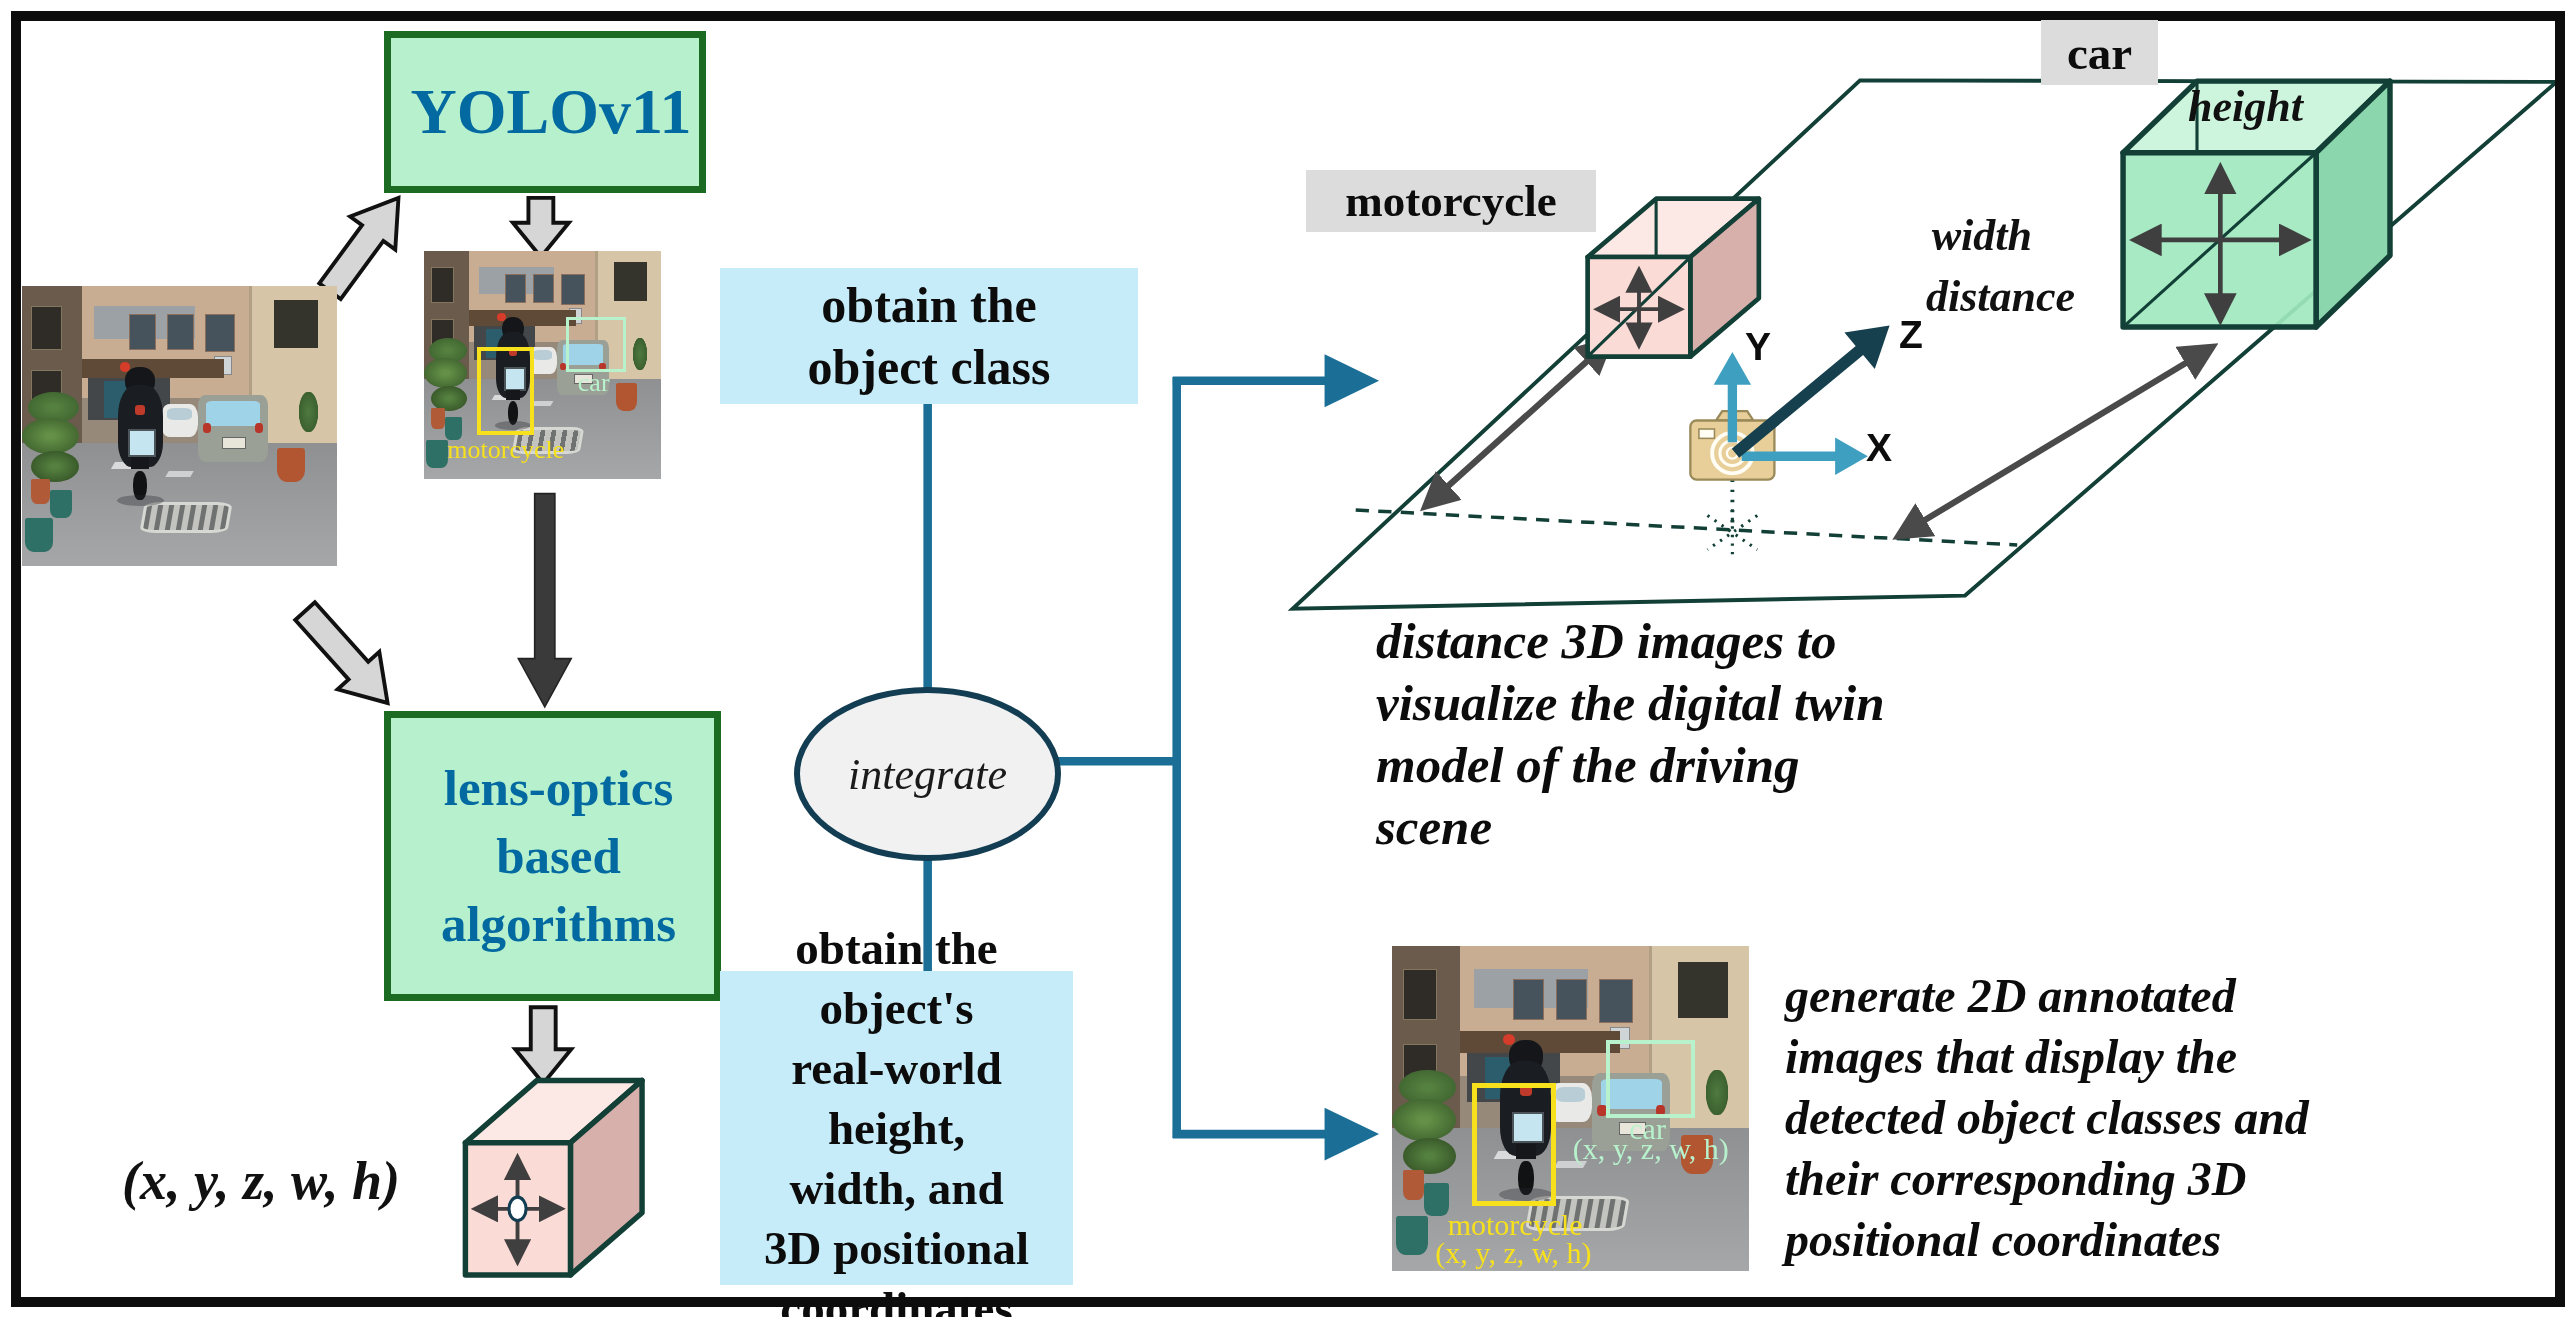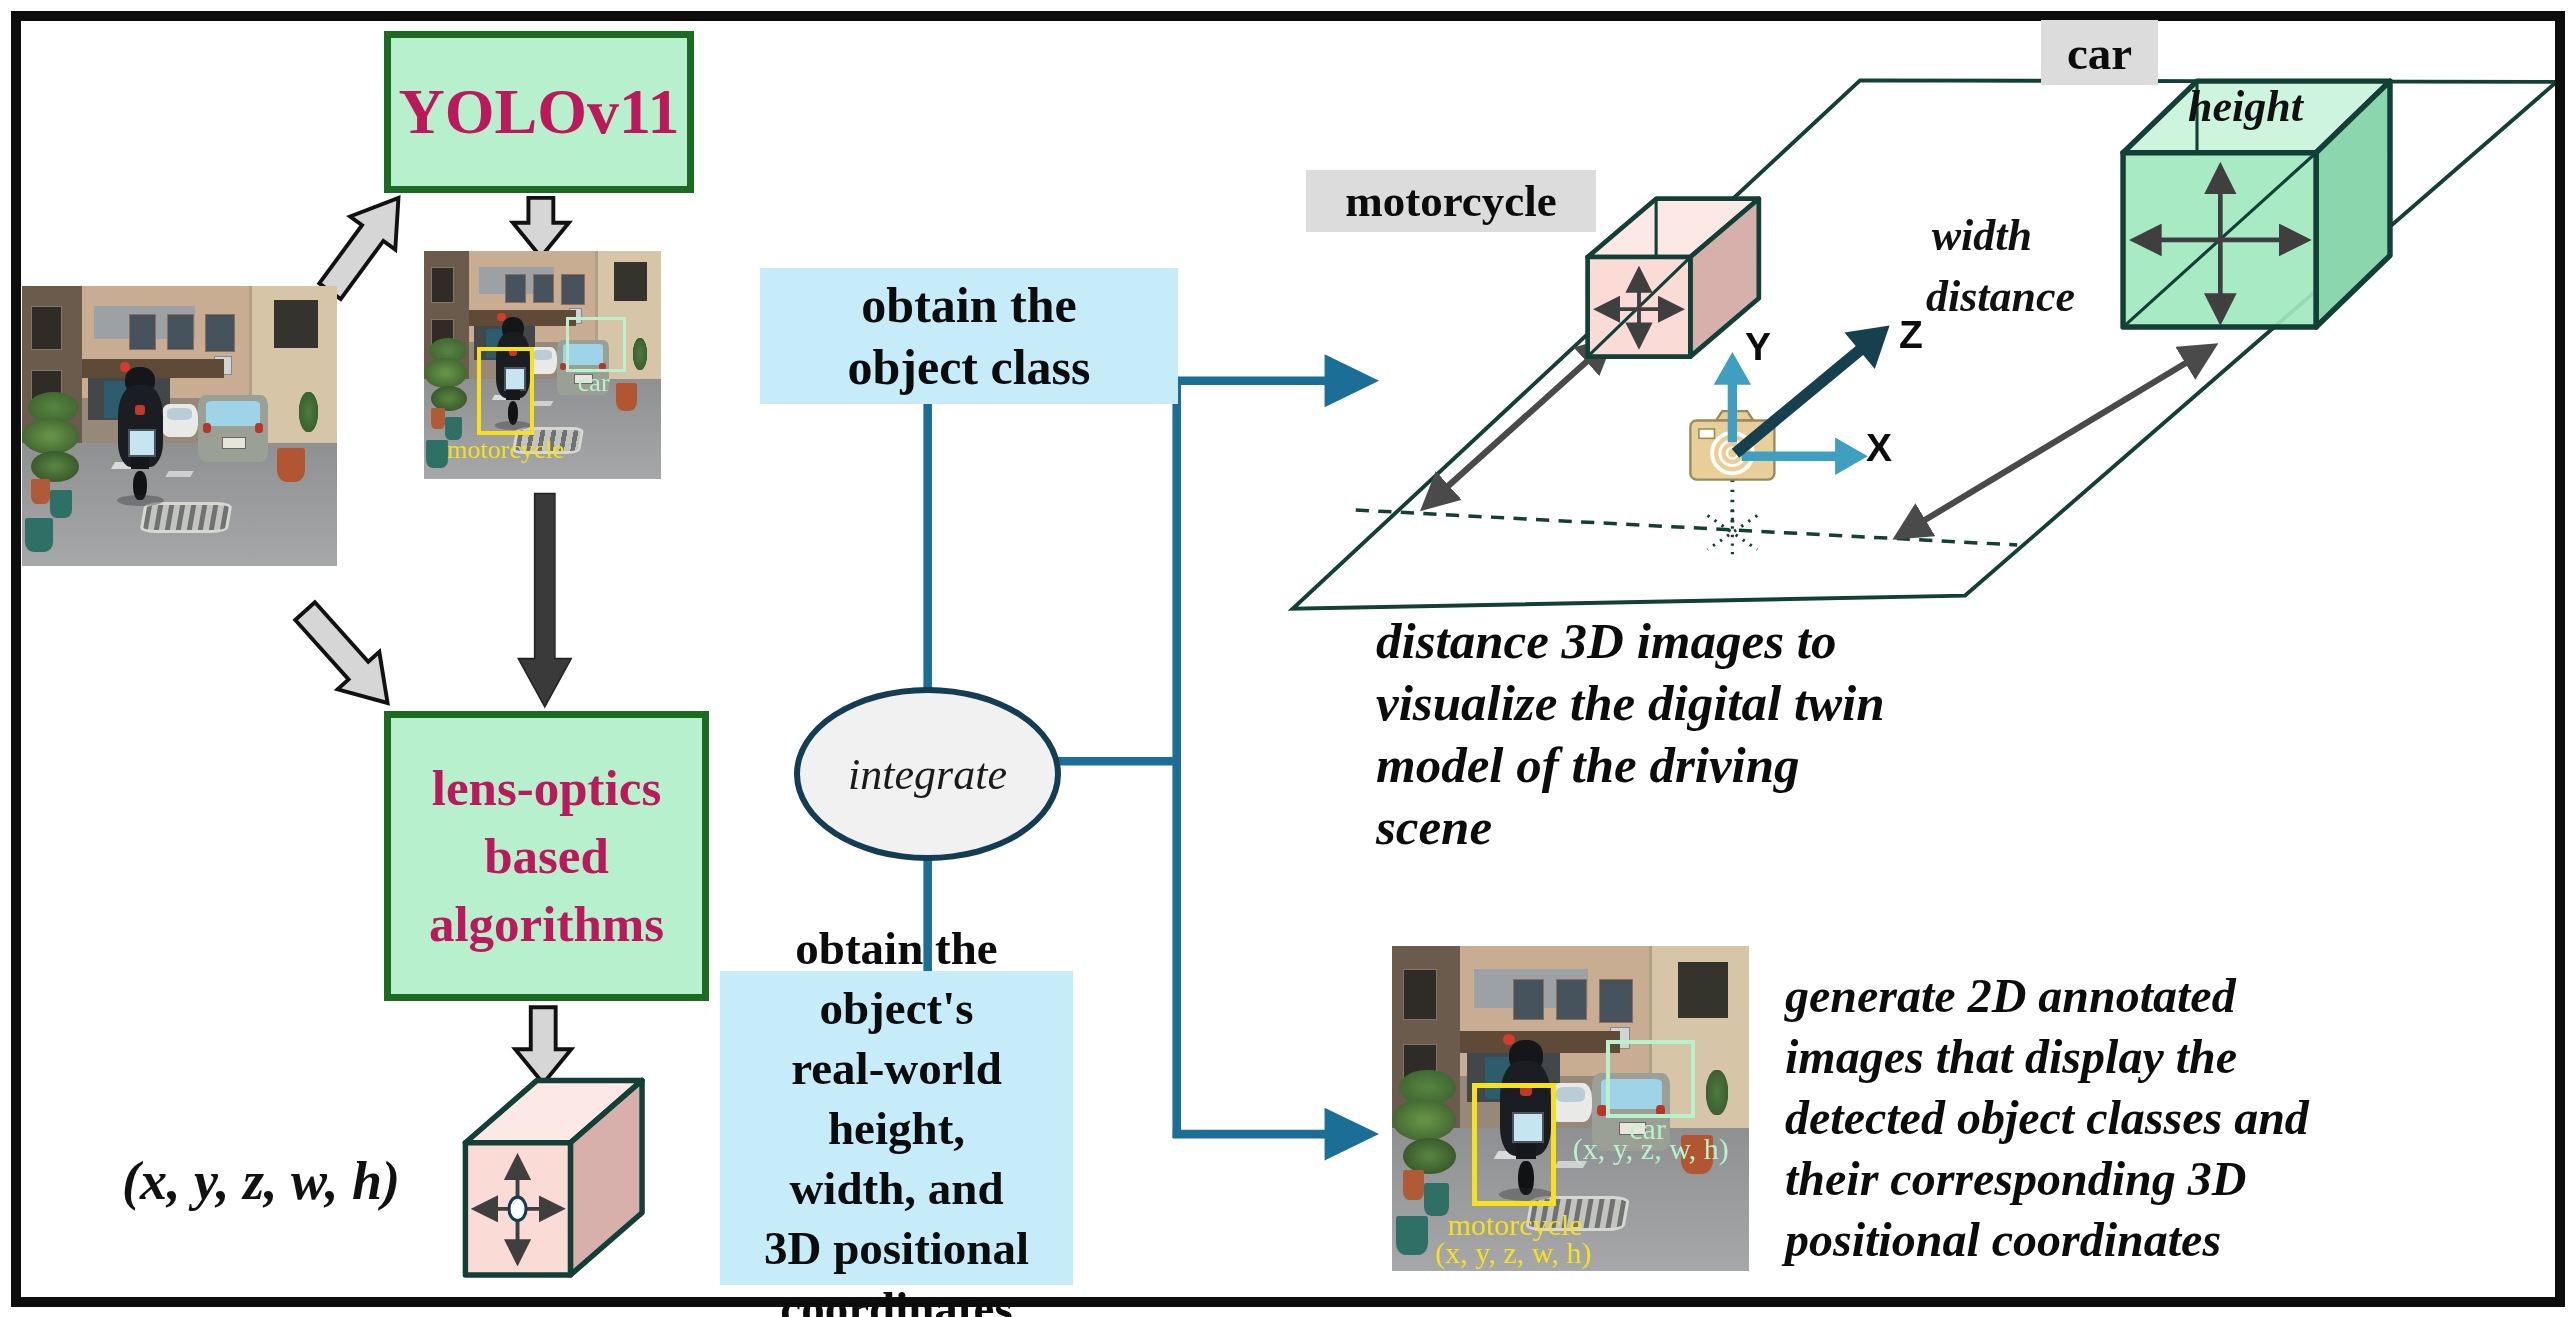--- a/index.html
+++ b/index.html
@@ -7,33 +7,33 @@
           font-family:"Liberation Serif","DejaVu Serif",serif;}
   #frame{position:absolute;left:11px;top:11px;right:11px;bottom:11px;border:10px solid #0d0d0d;}
   #vec{position:absolute;left:0;top:0;width:2576px;height:1318px;}
 
   .abs{position:absolute;font-style:italic;}
   .txt{color:#111;font-weight:bold;}
 
   
   .gbox{position:absolute;background:#b7f0cc;border:7.8px solid #1b6b22;
         display:flex;flex-direction:column;align-items:center;justify-content:center;
-        color:#be185d;font-weight:bold;text-align:center;}
+        color:#0369a1;font-weight:bold;text-align:center;padding-left:12px;}
   
   .bbox{position:absolute;background:#c6ecf9;display:flex;flex-direction:column;
         align-items:center;justify-content:center;color:#0c0c0c;font-weight:bold;text-align:center;}
   
   .glabel{position:absolute;background:#dcdcdc;color:#0c0c0c;font-weight:bold;
           display:flex;align-items:center;justify-content:center;}
 
   #input-caption{left:28px;top:143px;width:335px;text-align:center;font-size:50px;line-height:59px;}
   #yolo-box{left:384px;top:31px;width:296px;height:148px;font-size:64px;}
   #lens-box{left:384px;top:711px;width:311px;height:276px;font-size:51px;line-height:68px;}
   #tuple-label{left:78px;top:1150px;width:366px;text-align:center;font-size:54px;}
-  #blue-class{left:720px;top:268px;width:418px;height:136px;font-size:50px;line-height:62px;margin-left:40px;}
+  #blue-class{left:720px;top:268px;width:418px;height:136px;font-size:50px;line-height:62px;}
   #blue-coords{left:720px;top:971px;width:353px;height:314px;font-size:47px;line-height:60px;}
   #integrate{left:794px;top:687px;width:255px;height:162px;border:6.2px solid #123d52;border-radius:50%;
              background:#f1f1f1;display:flex;align-items:center;justify-content:center;
              font-size:44px;color:#1a1a1a;}
   #lbl-moto3d{left:1306px;top:170px;width:290px;height:62px;font-size:45px;}
   #lbl-car3d{left:2041px;top:20px;width:117px;height:65px;font-size:47px;}
   #lbl-height{left:2152px;top:81px;width:187px;text-align:center;font-size:44px;}
   #lbl-width{left:1861px;top:210px;width:171px;text-align:right;font-size:44px;}
   #lbl-distance{left:1926px;top:271px;width:233px;font-size:44px;}
   .axis{position:absolute;font-family:"Liberation Sans","DejaVu Sans",sans-serif;

